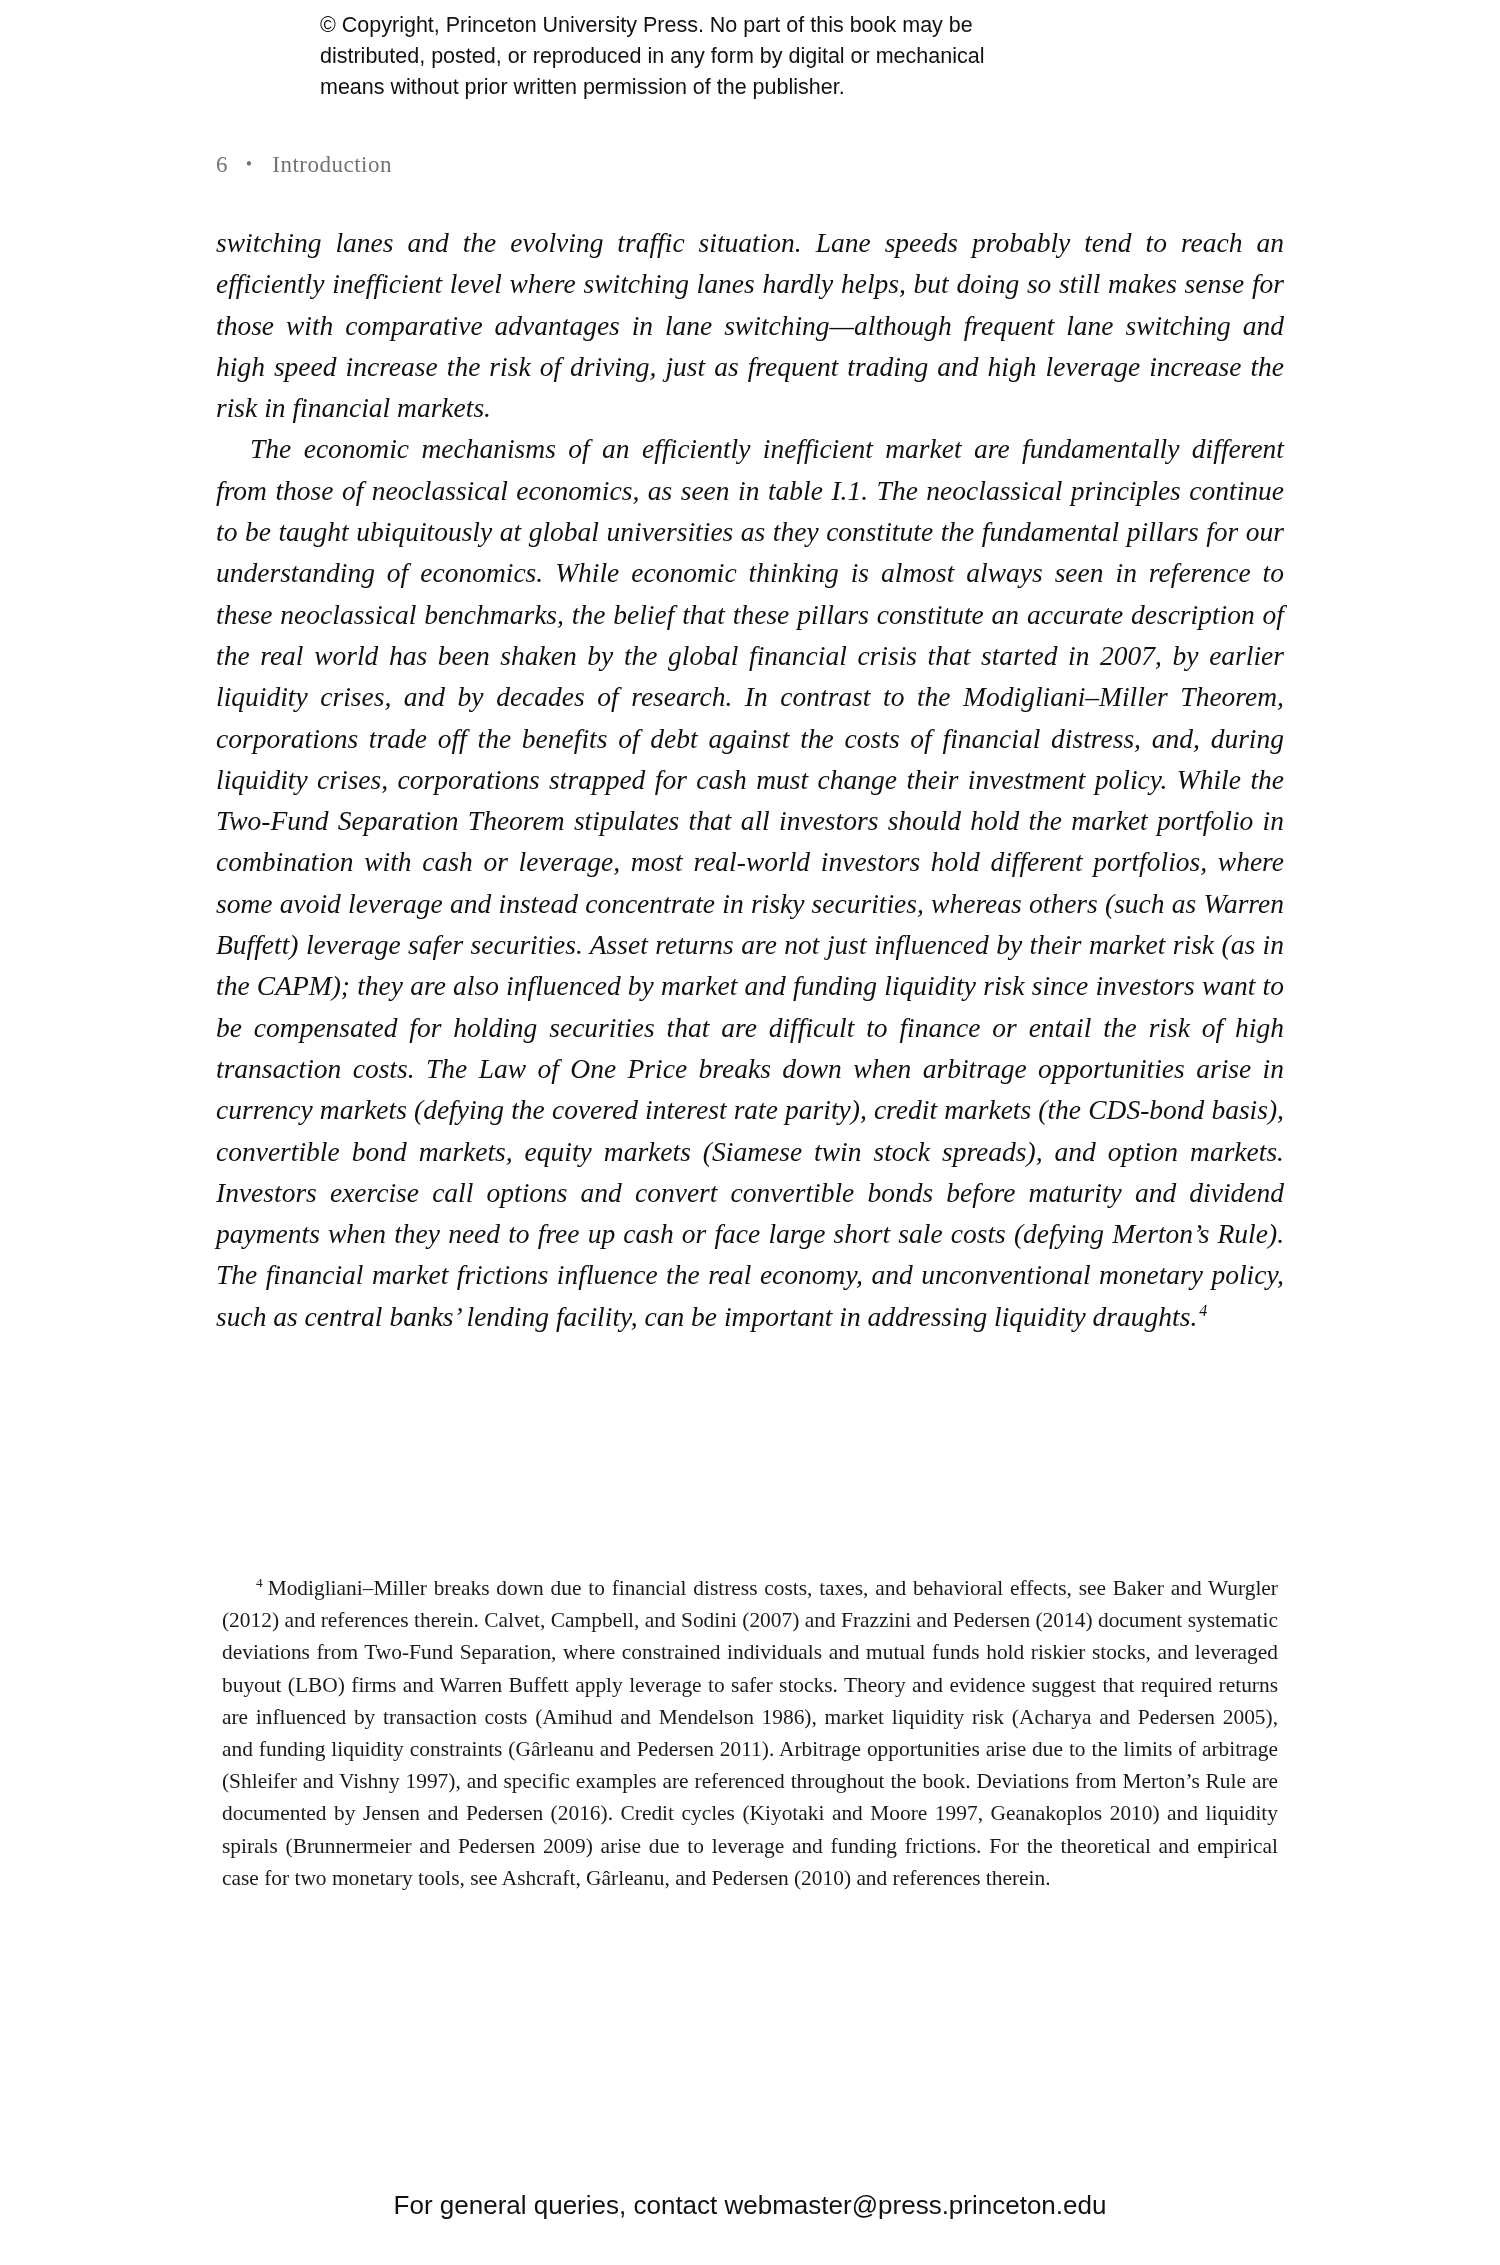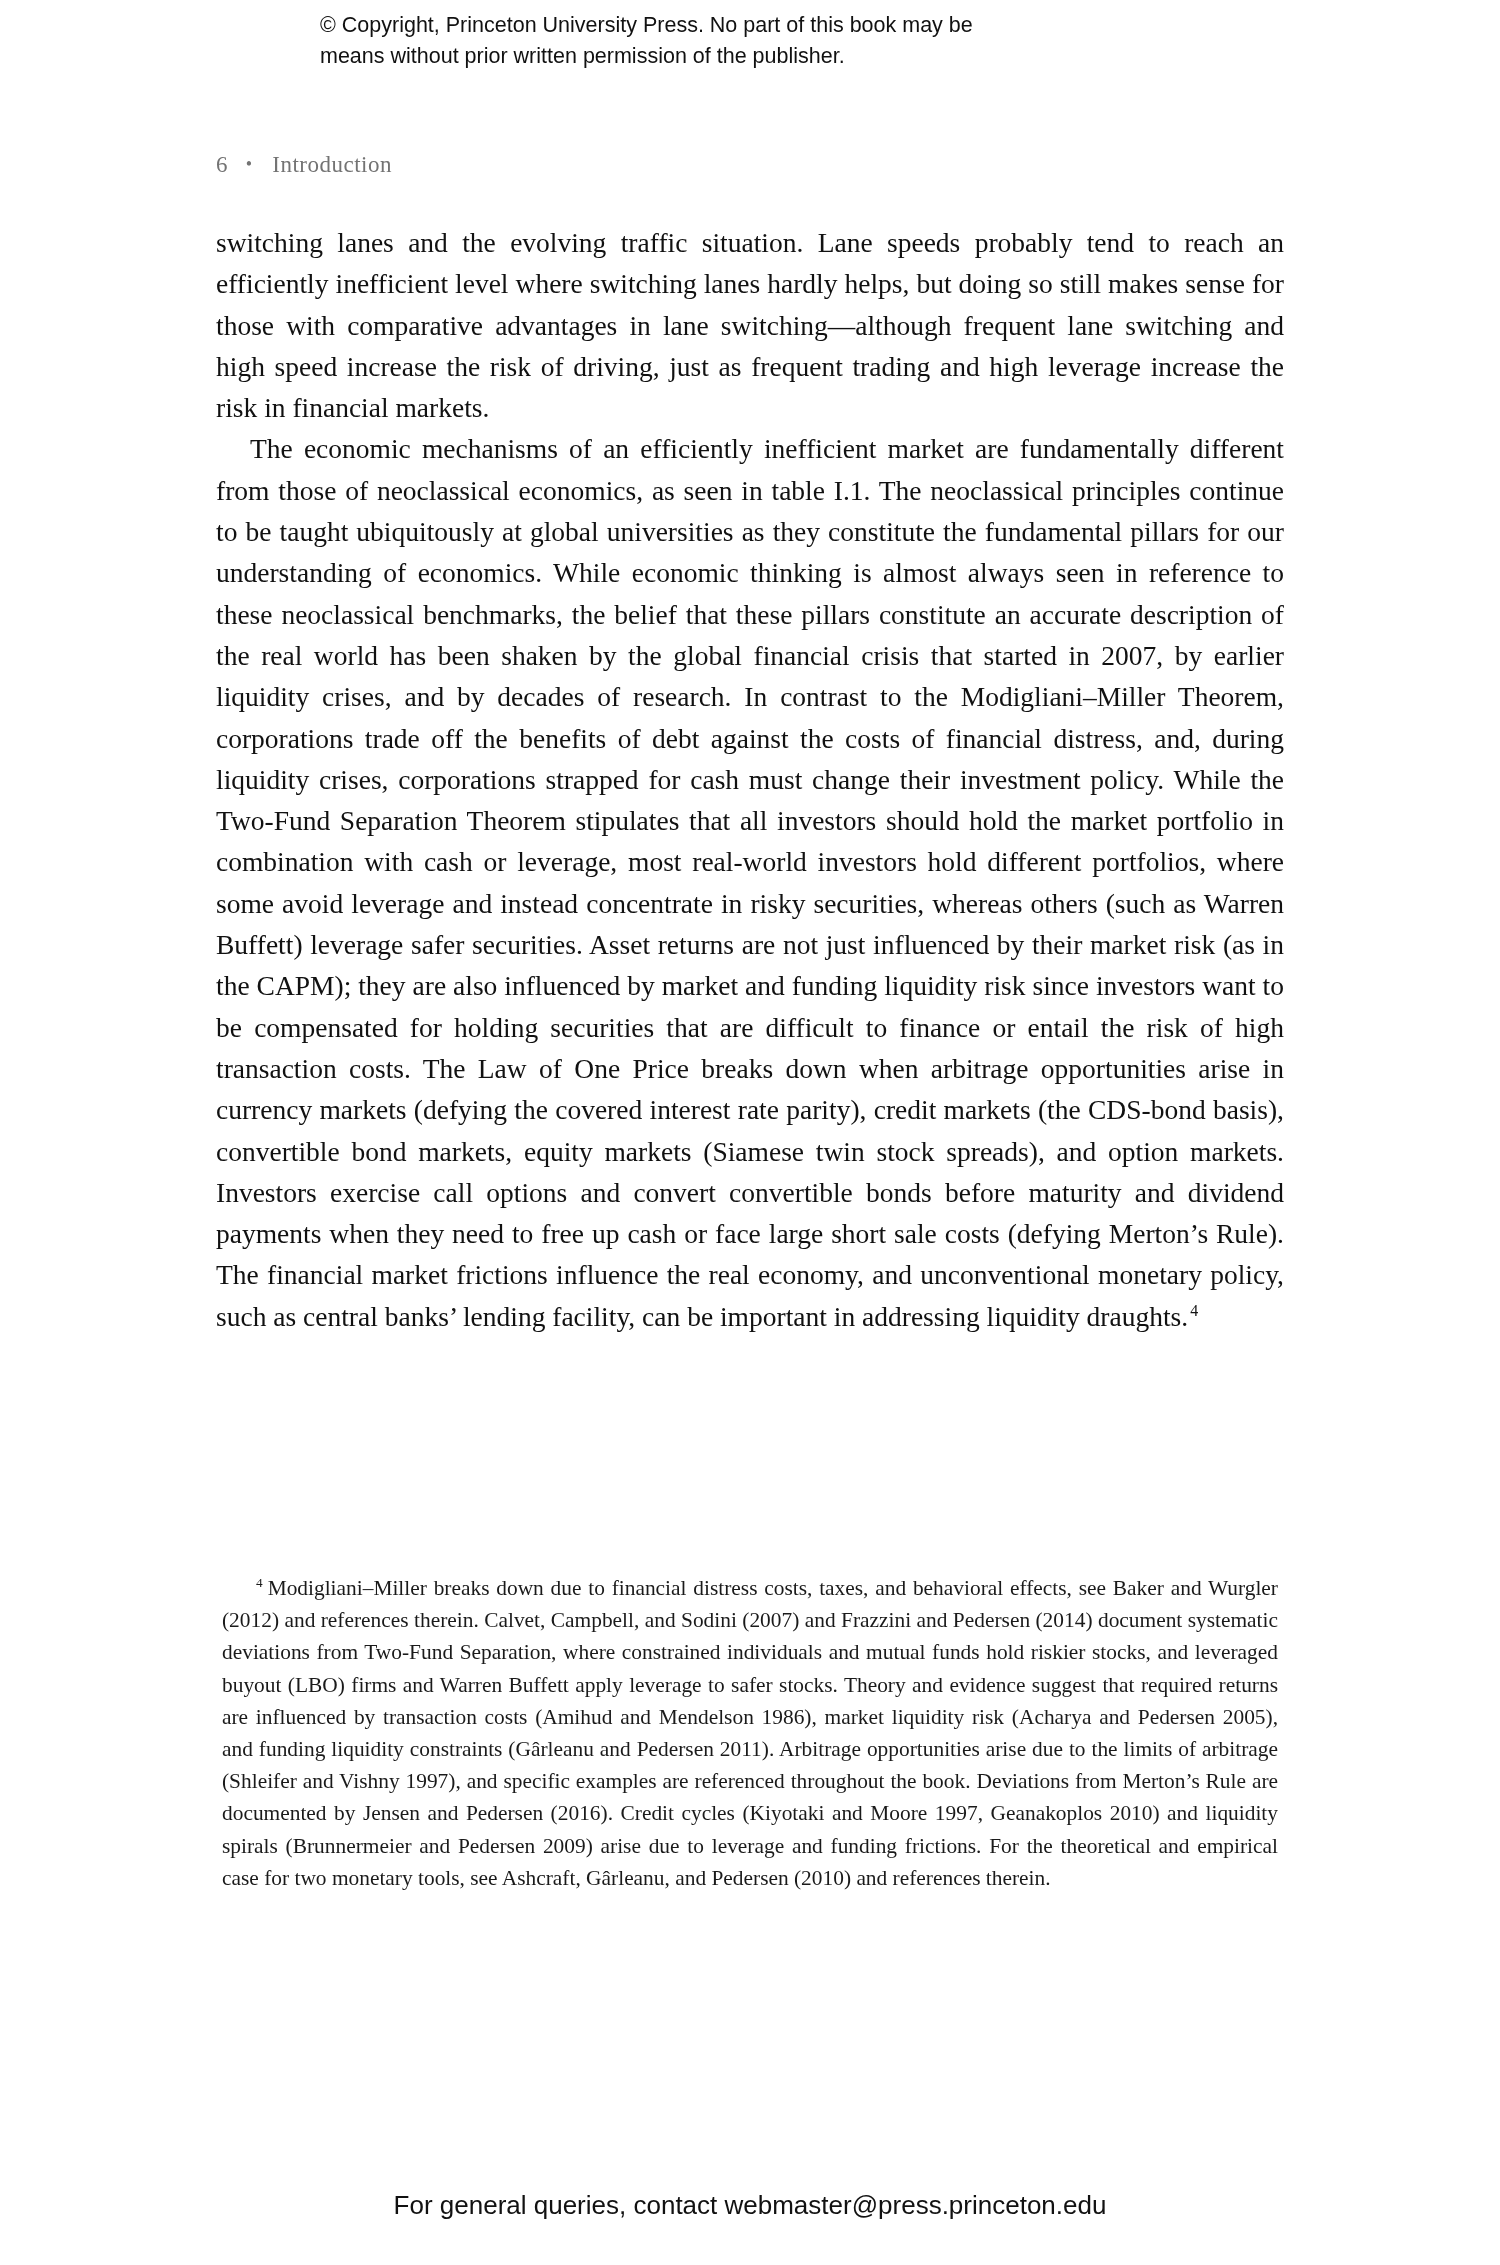--- a/index.html
+++ b/index.html
@@ -60,20 +60,21 @@
     top: -2px;
   }
   .running-head .rh-title { letter-spacing: 0.5px; }
 
   
   .body-block {
     position: absolute;
     left: 216px;
     top: 222px;
     width: 1068px;
+    font-style: italic;
   }
   .body-paragraph {
     font-size: 27.5px;
     line-height: 41.3px;
     text-align: justify;
     text-justify: inter-word;
     margin: 0;
     color: #111111;
     hyphens: manual;
   }
@@ -121,20 +122,21 @@
     color: #111111;
   }
 </style>
 </head>
 <body>
 
 <div class="page">
 
   <div class="copyright-notice">
     <span class="line">© Copyright, Princeton University Press. No part of this book may be</span>
+    <span class="line">distributed, posted, or reproduced in any form by digital or mechanical</span>
     <span class="line">means without prior written permission of the publisher.</span>
   </div>
 
   <div class="running-head">
     <span class="page-number">6</span><span class="rh-bullet">•</span><span class="rh-title">Introduction</span>
   </div>
 
   <div class="body-block">
     <p class="body-paragraph">switching lanes and the evolving traffic situation. Lane speeds probably tend to reach an efficiently inefficient level where switching lanes hardly helps, but doing so still makes sense for those with comparative advantages in lane switching—although frequent lane switching and high speed increase the risk of driving, just as frequent trading and high leverage increase the risk in financial markets.</p>
     <p class="body-paragraph indented"><span>The economic mechanisms of an efficiently inefficient market are fundamentally different from those of neoclassical economics, as seen in table I.1. The neoclassical principles continue to be taught ubiquitously at global universities as they constitute the fundamental pillars for our understanding of economics. While economic thinking is almost always seen in reference to these neoclassical benchmarks, the belief that these pillars constitute an accurate description of the real world has been shaken by the global financial crisis that started in 2007, by earlier liquidity crises, and by decades of research. In contrast to the Modigliani–Miller Theorem, corporations trade off the benefits of debt against the costs of financial distress, and, during liquidity crises, corporations strapped for cash must change their investment policy. While the Two-Fund Separation Theorem stipulates that all investors should hold the market portfolio in combination with cash or leverage, most real-world investors hold different portfolios, where some avoid leverage and instead concentrate in risky securities, whereas others (such as Warren Buffett) leverage safer securities. Asset returns are not just influenced by their market risk (as in the CAPM); they are also influenced by market and funding liquidity risk since investors want to be compensated for holding securities that are difficult to finance or entail the risk of high transaction costs. The Law of One Price breaks down when arbitrage opportunities arise in currency markets (defying the covered interest rate parity), credit markets (the CDS-bond basis), convertible bond markets, equity markets (Siamese twin stock spreads), and option markets. Investors exercise call options and convert convertible bonds before maturity and dividend payments when they need to free up cash or face large short sale costs (defying Merton’s Rule). The financial market frictions influence the real economy, and unconventional monetary policy, such as central banks’ lending facility, can be important in addressing liquidity draughts.</span><sup class="fn-ref">4</sup></p>

